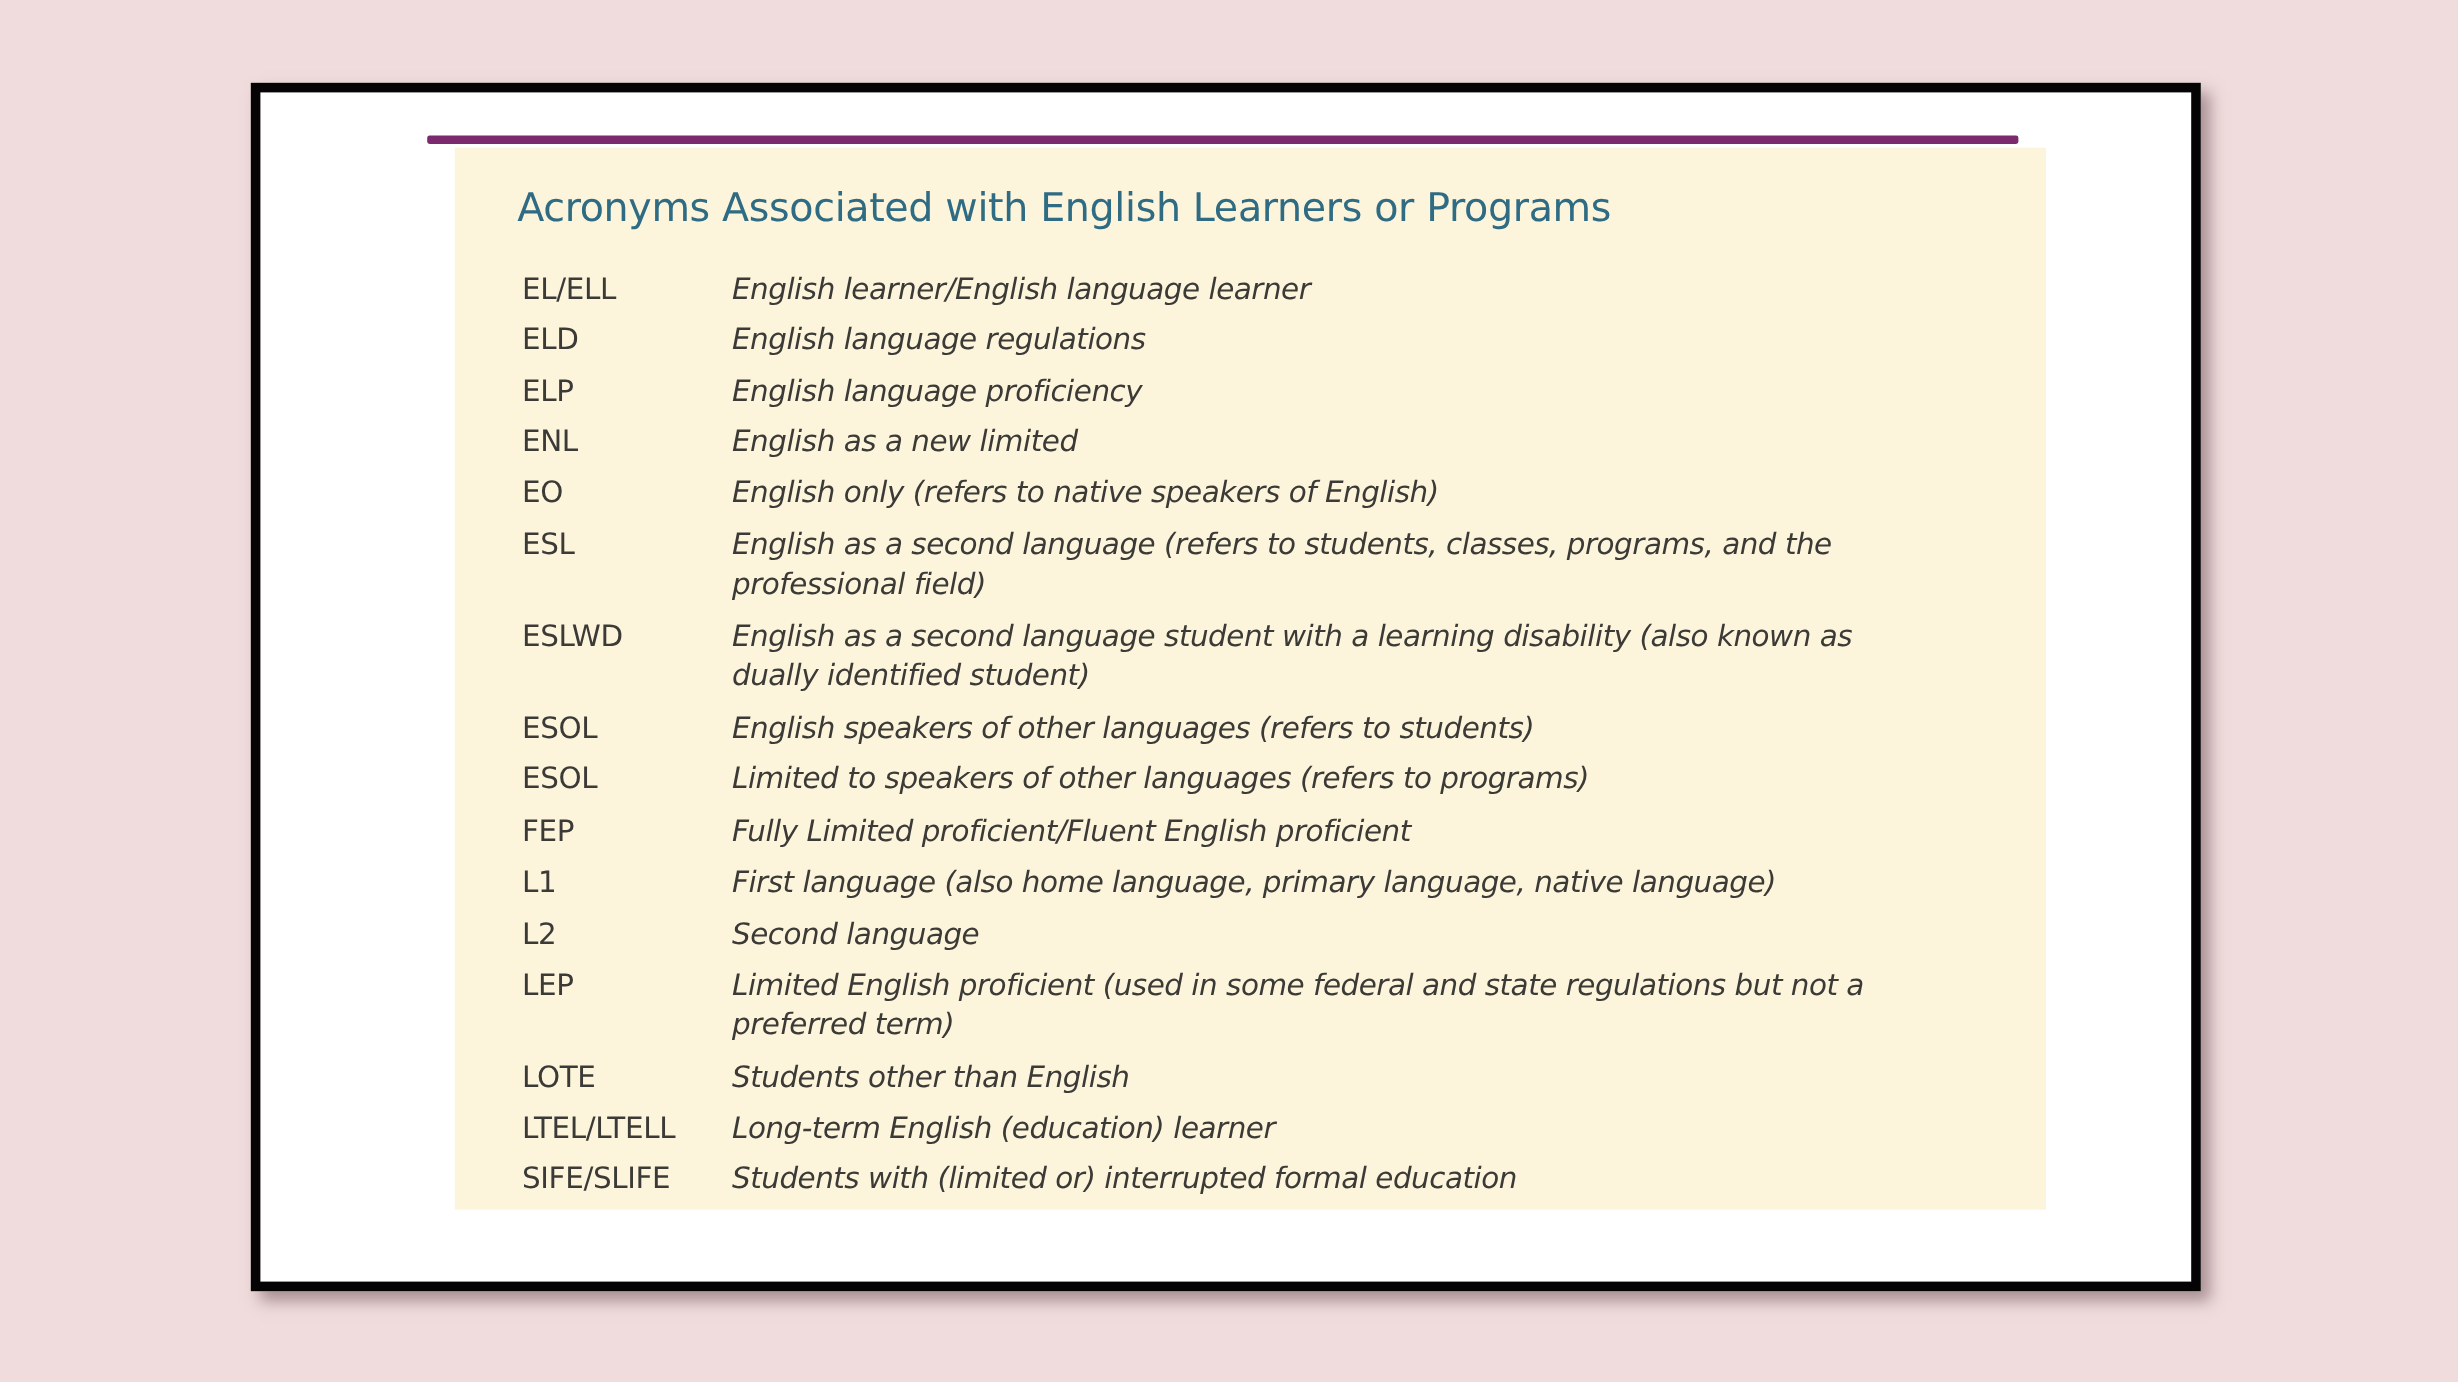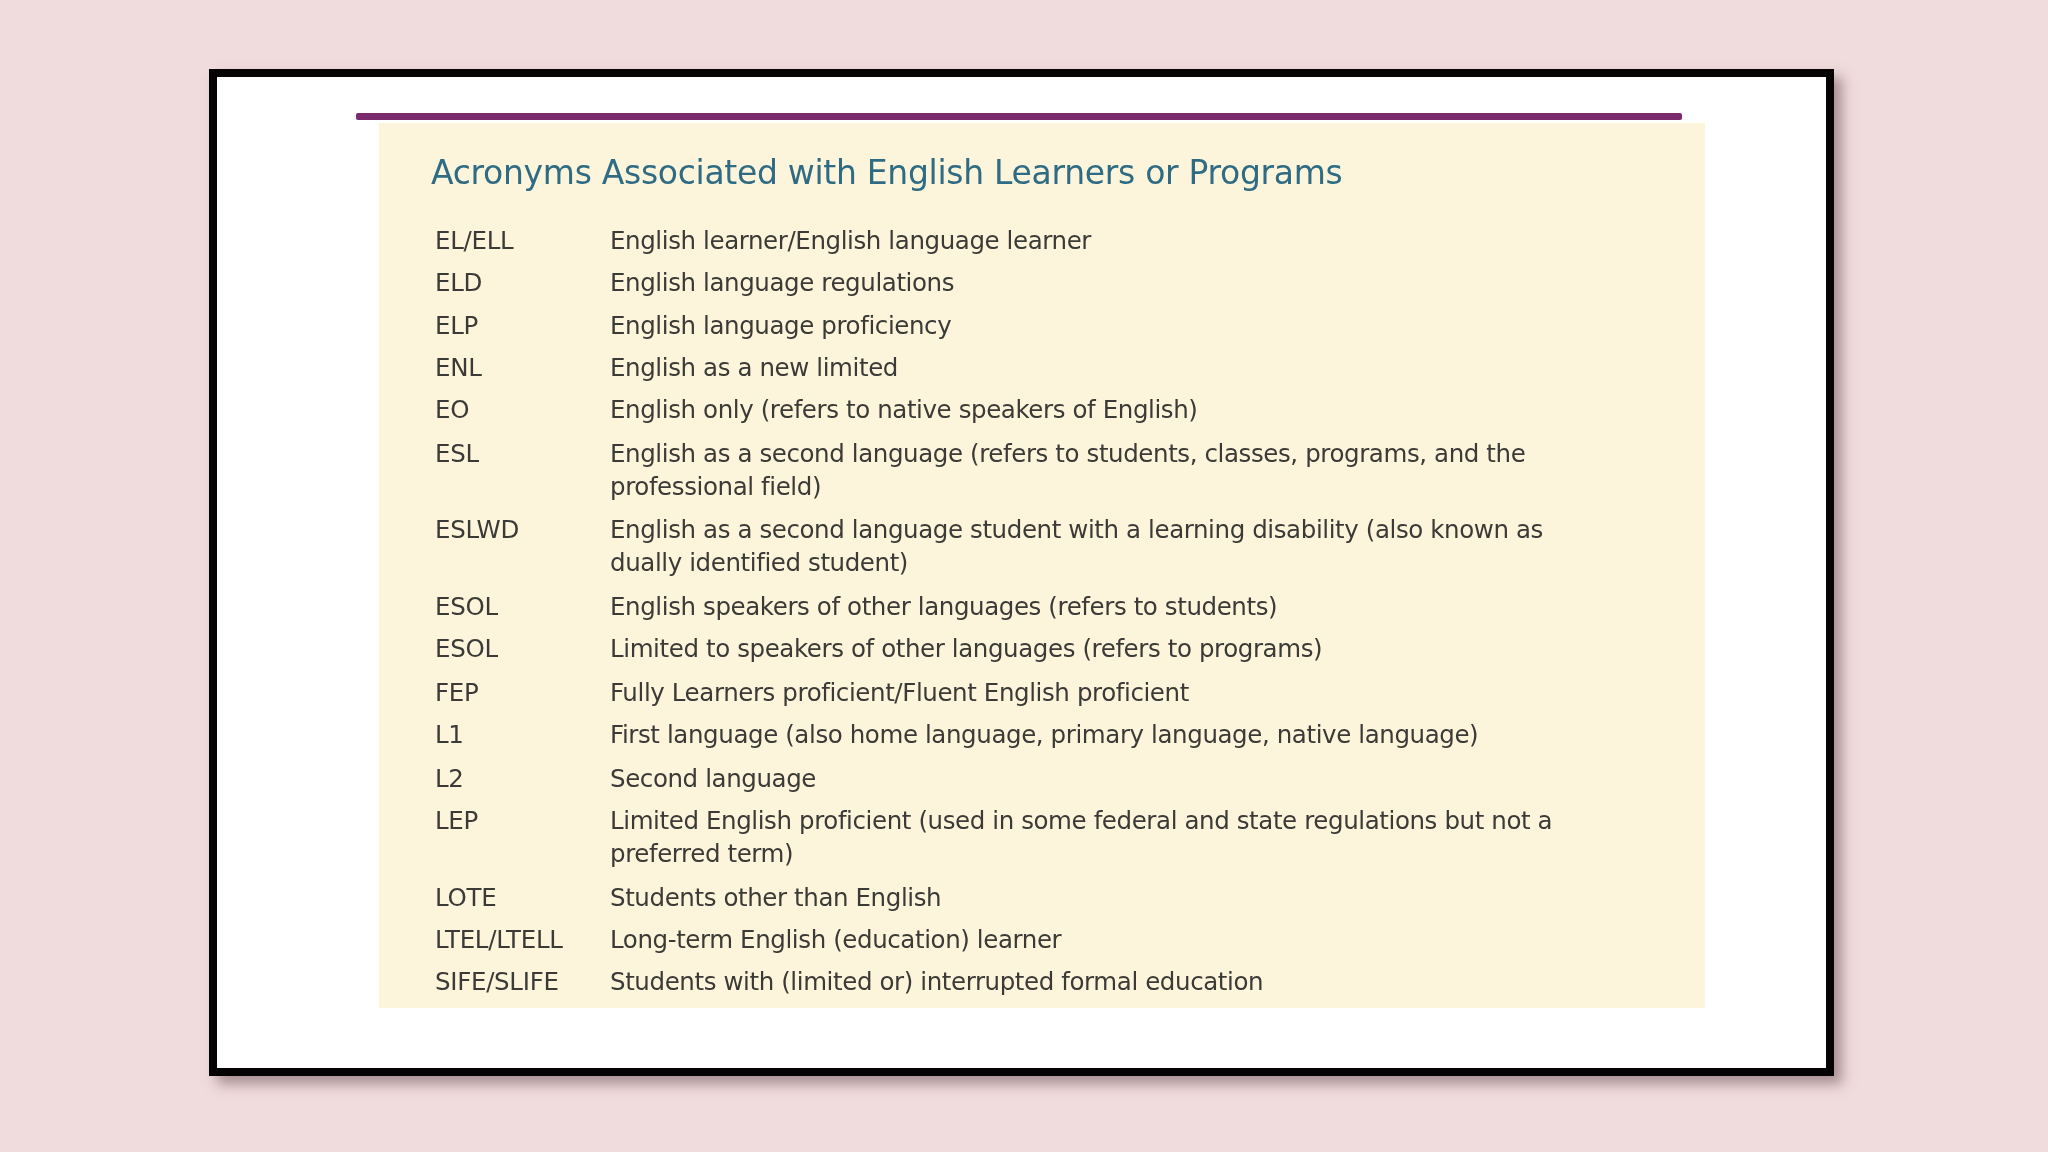--- a/index.html
+++ b/index.html
@@ -32,21 +32,21 @@
   .title {
     position:absolute; left:52px; top:30px;
     font-size:33px; color:#2f6c84; letter-spacing:-0.3px;
     white-space:nowrap;
   }
   .row {
     position:absolute; left:52px; width:1240px;
     font-size:24.5px; color:#3b3a36; line-height:33px;
   }
   .acr { position:absolute; left:4px; top:0; white-space:nowrap; letter-spacing:-0.3px; }
-  .def { position:absolute; left:179px; top:0; width:1000px; letter-spacing:-0.4px; }
+  .def { position:absolute; left:179px; top:0; width:1000px; letter-spacing:-0.4px;font-style:italic; }
 </style>
 </head>
 <body>
 
 <div class="frame">
   <div class="panel">
     <div class="rule"></div>
     <div class="box">
       <div class="title">Acronyms Associated with English Learners or Programs</div>
 
@@ -81,21 +81,21 @@
       <div class="row" style="top:467px">
         <span class="acr">ESOL</span>
         <span class="def">English speakers of other languages (refers to students)</span>
       </div>
       <div class="row" style="top:509px">
         <span class="acr">ESOL</span>
         <span class="def">Limited to speakers of other languages (refers to programs)</span>
       </div>
       <div class="row" style="top:553px">
         <span class="acr">FEP</span>
-        <span class="def">Fully Learners proficient/Fluent English proficient</span>
+        <span class="def">Fully Limited proficient/Fluent English proficient</span>
       </div>
       <div class="row" style="top:595px">
         <span class="acr">L1</span>
         <span class="def">First language (also home language, primary language, native language)</span>
       </div>
       <div class="row" style="top:639px">
         <span class="acr">L2</span>
         <span class="def">Second language</span>
       </div>
       <div class="row" style="top:681px">

